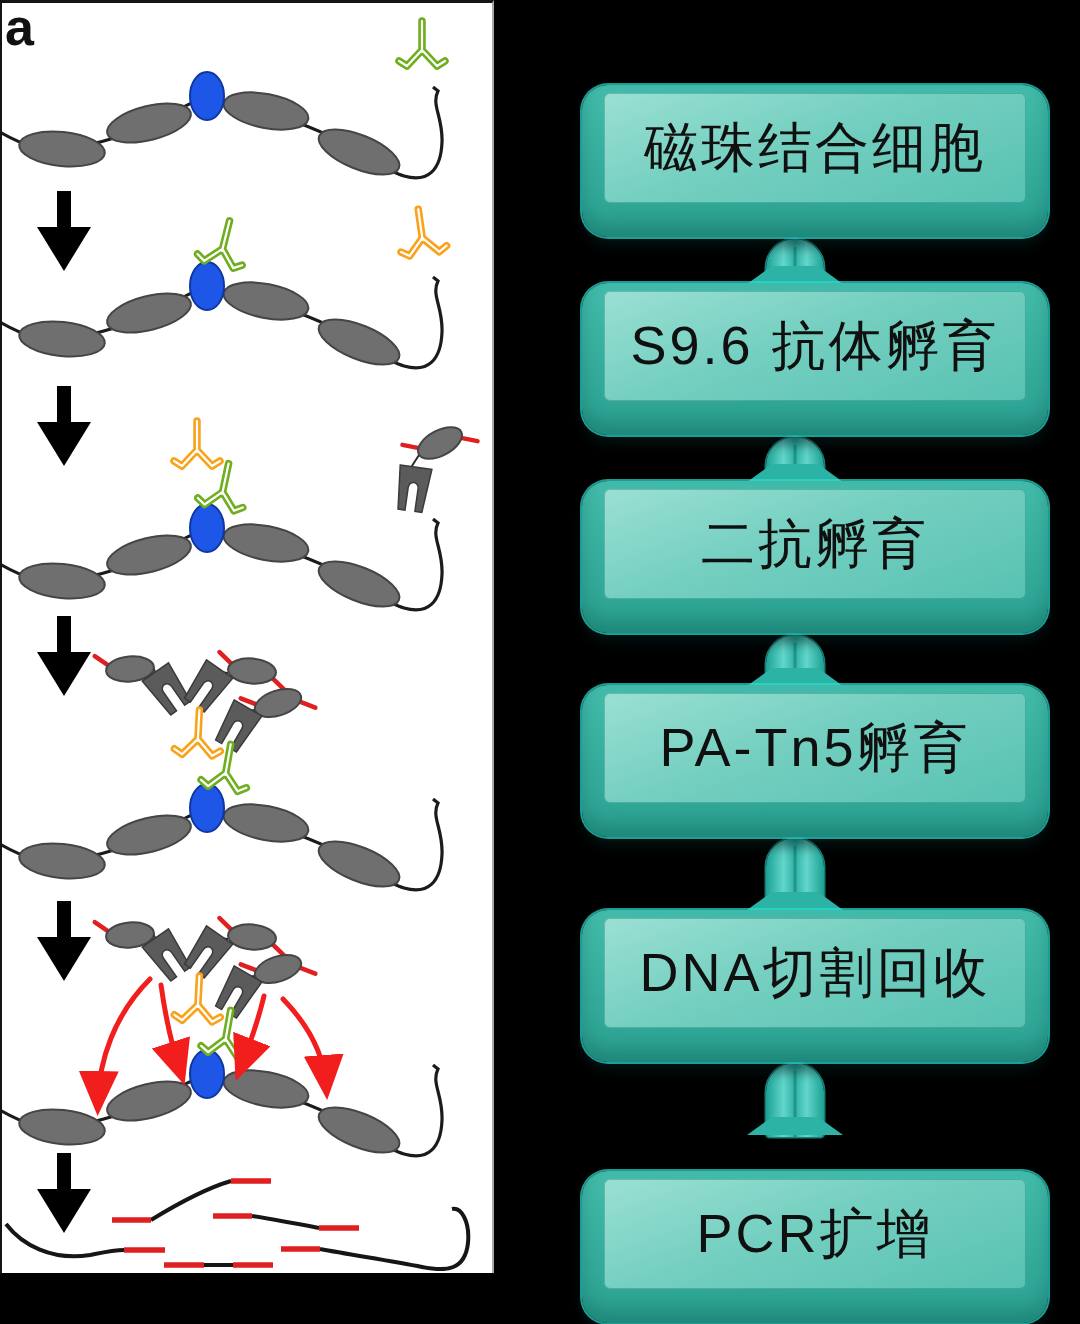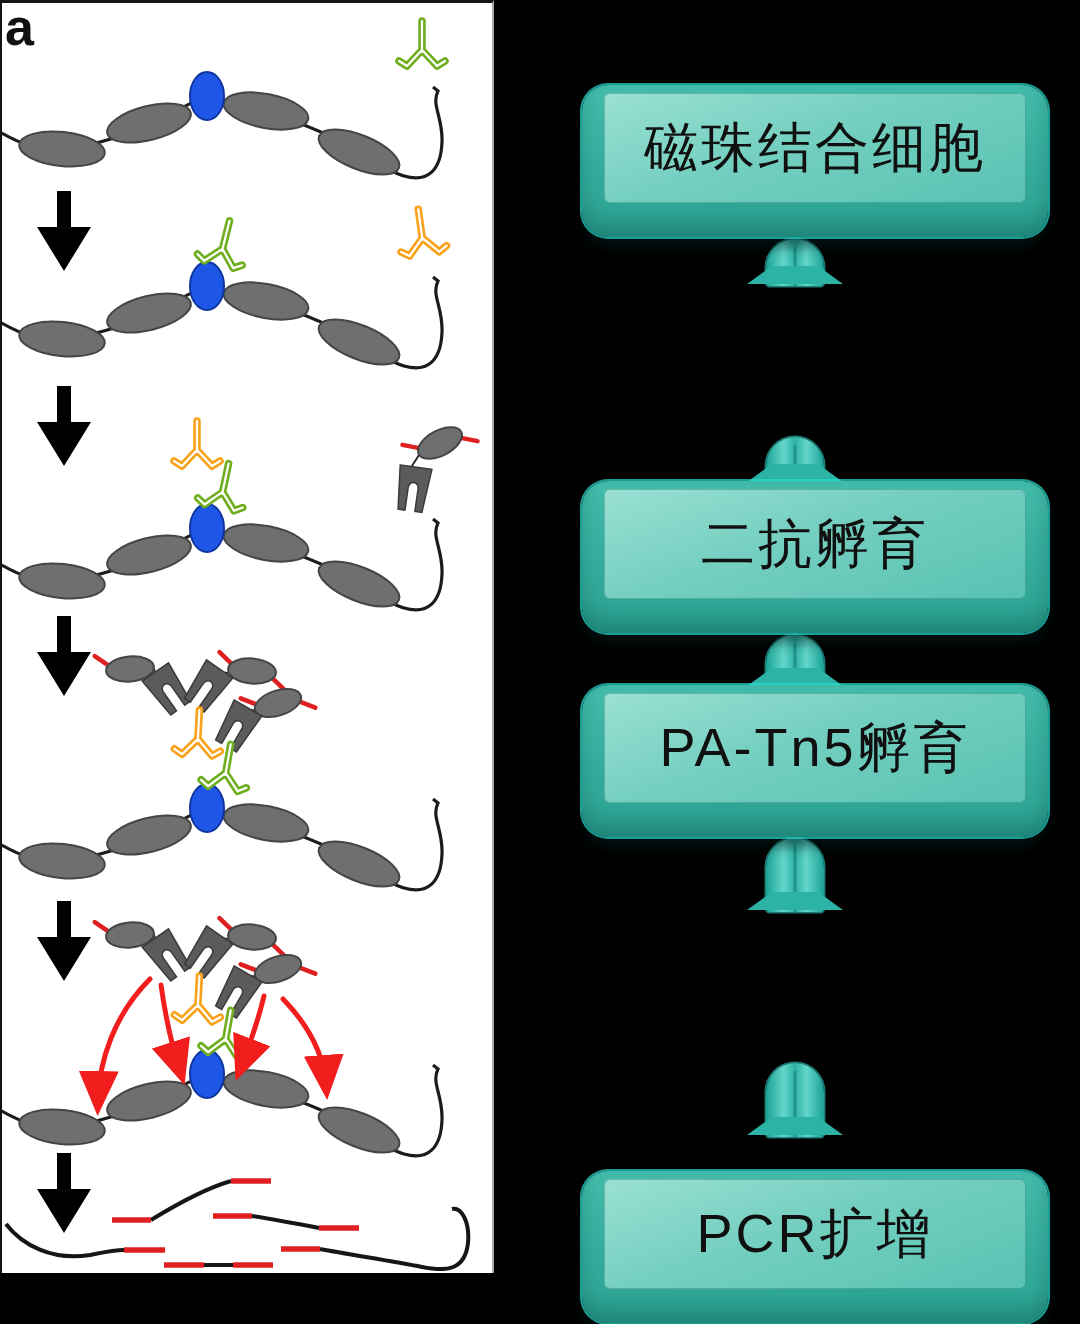--- a/index.html
+++ b/index.html
@@ -161,28 +161,38 @@
   <div class="connector" style="top:437px;height:47px;"></div>
   <div class="connector" style="top:635px;height:53px;"></div>
   <div class="connector" style="top:838px;height:74px;"></div>
   <div class="connector" style="top:1063px;height:74px;"></div>
 
   <div class="step-box" style="top:85px;">
     <div class="step-inner">
         <span class="step-label">磁珠结合细胞</span>
       </div>
   </div>
+  <div class="step-box" style="top:283px;">
+    <div class="step-inner">
+        <span class="step-label">S9.6 抗体孵育</span>
+      </div>
+  </div>
   <div class="step-box" style="top:481px;text-decoration:underline;">
     <div class="step-inner">
         <span class="step-label">二抗孵育</span>
       </div>
   </div>
   <div class="step-box" style="top:685px;">
     <div class="step-inner">
         <span class="step-label">PA-Tn5孵育</span>
       </div>
   </div>
+  <div class="step-box" style="top:910px;">
+    <div class="step-inner">
+        <span class="step-label">DNA切割回收</span>
+      </div>
+  </div>
   <div class="step-box" style="top:1135px;margin-top:36px;">
     <div class="step-inner">
         <span class="step-label">PCR扩增</span>
       </div>
   </div>
 </div>
 
 </body></html>

